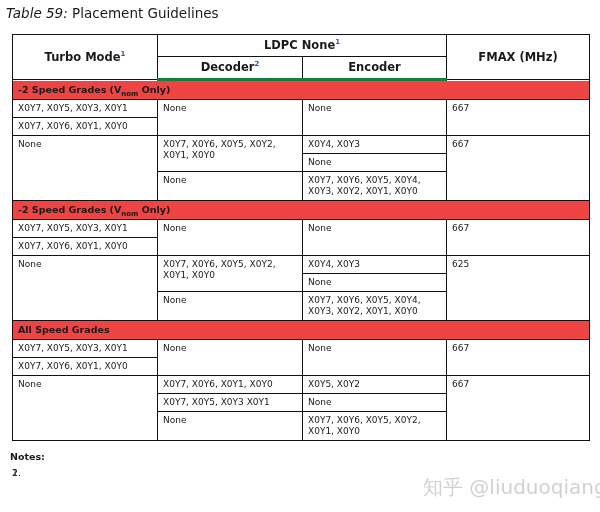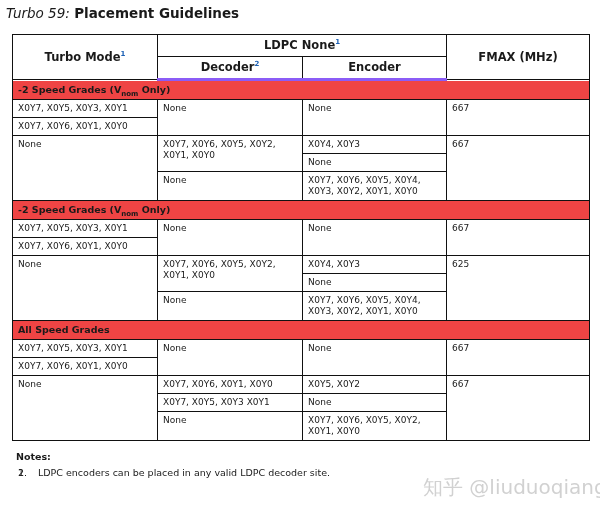--- a/index.html
+++ b/index.html
@@ -1,42 +1,42 @@
 <!DOCTYPE html>
 <html><head>
 <meta charset="utf-8">
 <style>
   html, body { margin:0; padding:0; background:#ffffff; }
   body { width:600px; height:512px; position:relative; overflow:hidden;
          font-family:"DejaVu Sans", "Liberation Sans", sans-serif; color:#1a1a1a; }
   .title { position:absolute; left:6px; top:5px; font-size:13.5px; white-space:nowrap; }
   .title .num { font-style:italic; font-weight:normal; }
-  .title .name { font-weight:bold;margin-top:24px; }
+  .title .name { font-weight:normal;margin-top:24px; }
   table.pg { position:absolute; left:12px; top:34px; width:577px; border-collapse:collapse; table-layout:fixed; }
   table.pg td, table.pg th { border:1.5px solid #111; font-size:9px; line-height:11px; vertical-align:top;
          padding:3px 4px 3px 5px; font-weight:normal; text-align:left; overflow:hidden; }
   table.pg th { font-size:11.5px; font-weight:bold; text-align:center; vertical-align:middle; padding:3px 4px; }
   table.pg thead tr.h1 th { height:15px; }
-  table.pg thead tr.h2 th { height:15px; border-bottom:3px solid #8b5cf6; }
+  table.pg thead tr.h2 th { height:15px; border-bottom:3px solid #15803d; }
   sup.fn { color:#1a5fb4; font-size:7px; font-weight:bold; vertical-align:super; line-height:0; }
   tr.section td { background:#ef4444; font-weight:bold; font-size:9.5px; padding:3px 5px; height:12px; }
   tr.section td sub { font-size:7px; vertical-align:sub; line-height:0; }
   tr.r1 td { height:11px; }
   tr.r2 td { height:22px; }
-  .notes { position:absolute; left:16px; top:451px; font-size:9.5px; width:580px; }
+  .notes { position:absolute; left:10px; top:451px; font-size:9.5px; width:580px; }
   .notes .head { font-weight:bold; margin-bottom:4px; }
   .notes .item { position:relative; padding-left:22px; line-height:13px; margin-bottom:2px; }
   .notes .item .n { position:absolute; left:2px; top:0; }
   .watermark { position:absolute; left:423px; top:474px; font-size:20px; color:#c9c9c9; white-space:nowrap; opacity:0.85; }
 </style>
 </head>
 <body>
 
 <div class="title">
-  <span class="num">Turbo 59:</span>
+  <span class="num">Table 59:</span>
   <span class="name">Placement Guidelines</span>
 </div>
 
 <table class="pg">
   <colgroup>
     <col style="width:145px">
       <col style="width:145px">
       <col style="width:144px">
       <col style="width:143px">
   </colgroup>
@@ -134,17 +134,16 @@
   </tbody>
 </table>
 
 <div class="notes">
   <div class="head">Notes:</div>
   <div class="item">
     <span class="n">1.</span>
   </div>
   <div class="item">
     <span class="n">2.</span>
-    <span>LDPC encoders can be placed in any valid LDPC decoder site.</span>
   </div>
 </div>
 
 <div class="watermark">知乎 @liuduoqiang</div>
 
 </body></html>

